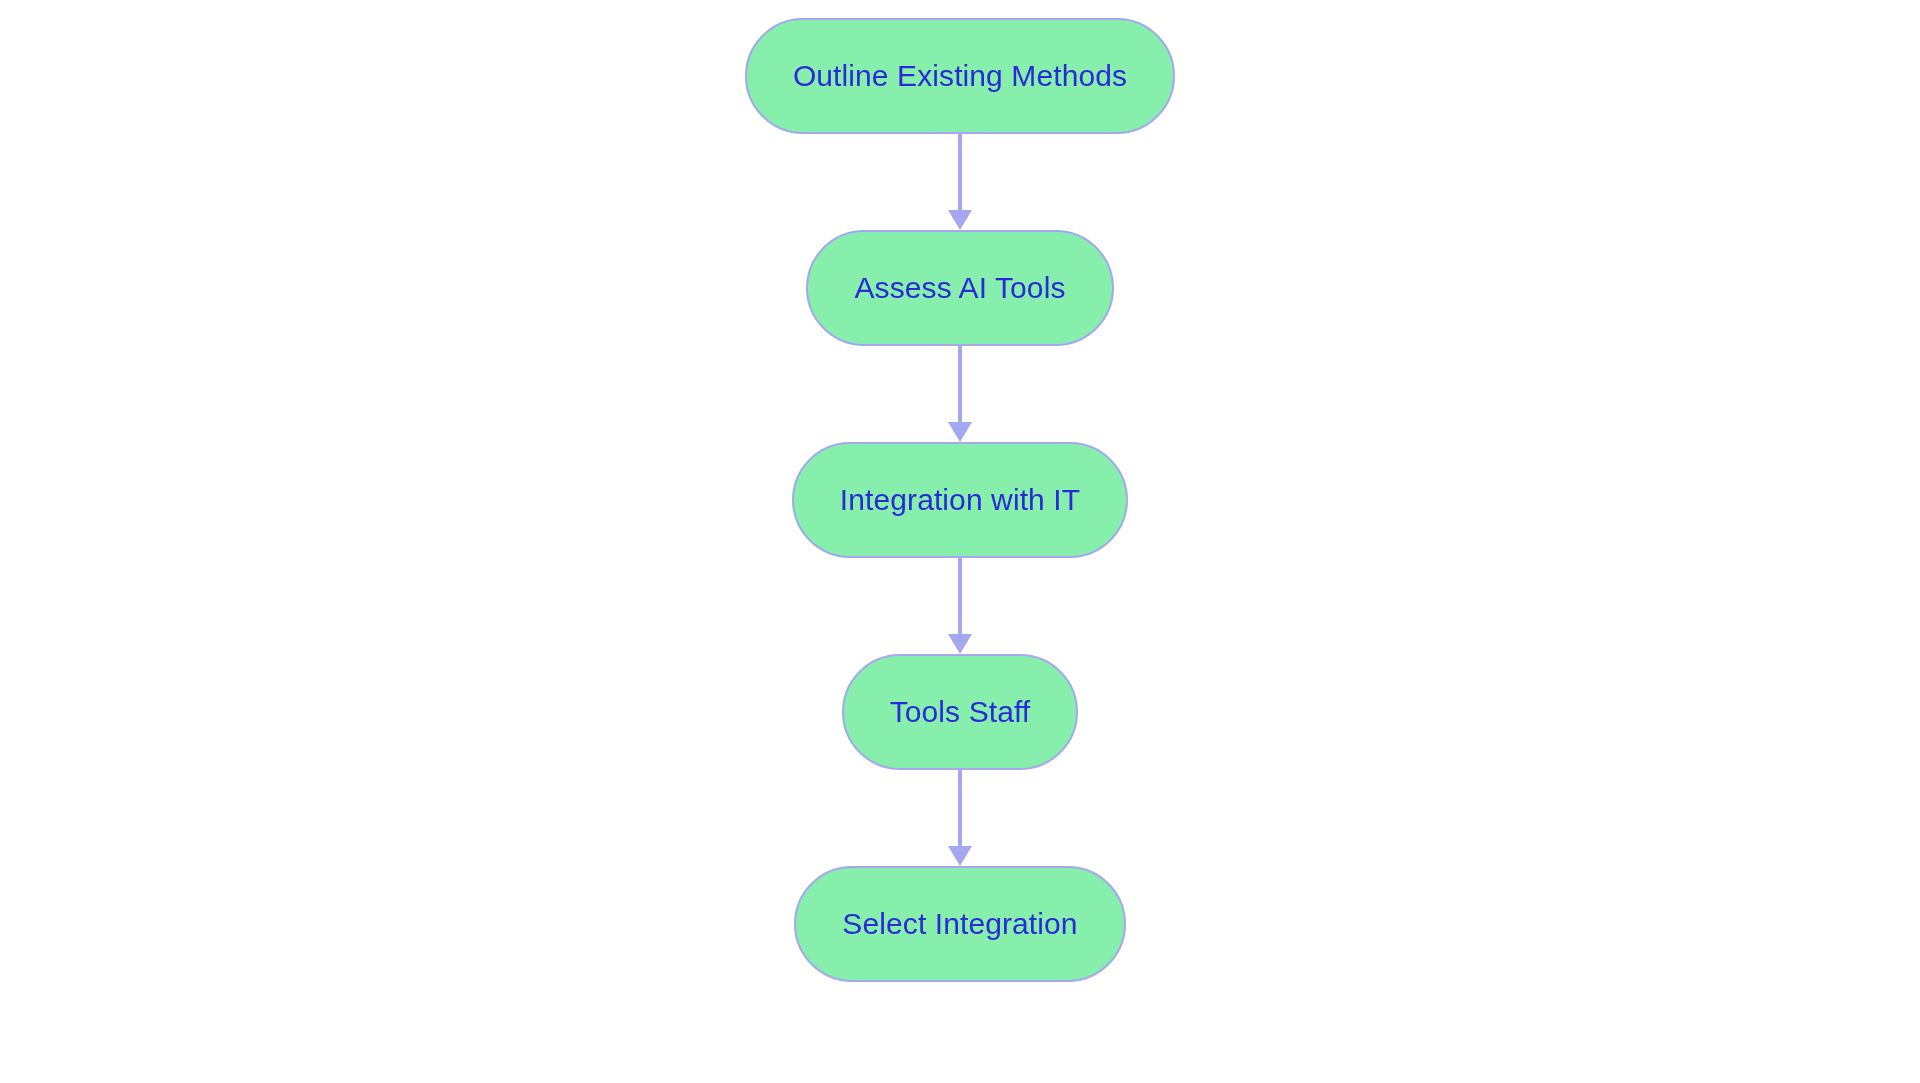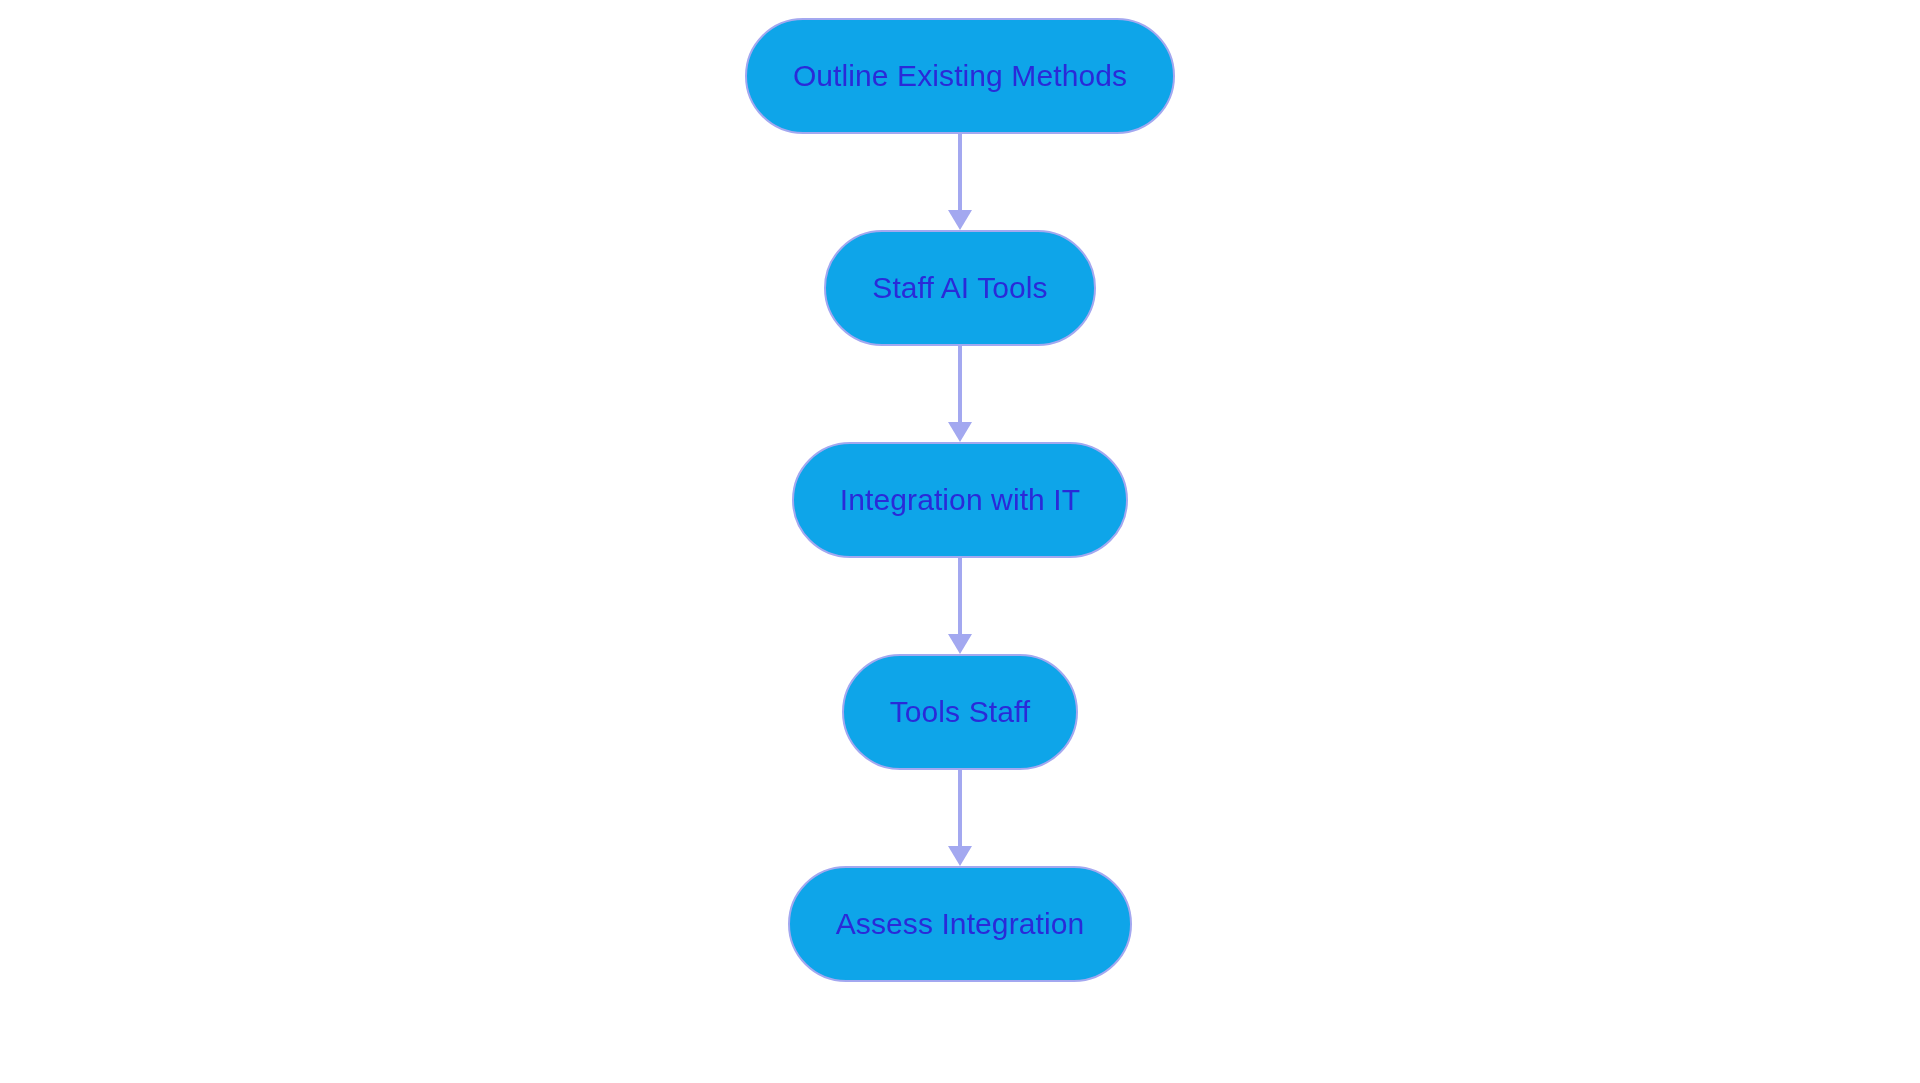--- a/index.html
+++ b/index.html
@@ -33,21 +33,21 @@
     align-items: center;
     justify-content: flex-start;
   }
 
   .node {
     box-sizing: border-box;
     height: 116px;
     display: flex;
     align-items: center;
     justify-content: center;
-    background: #0ea5e9;
+    background: #86efac;
     border: 2px solid #a3a8f0;
     border-radius: 58px;
     padding: 6px 46px;
     position: relative;
     z-index: 2;
   }
 
   .node-label {
     font-family: "Liberation Sans", sans-serif;
     font-size: 30px;
@@ -97,21 +97,21 @@
       </div>
     </div>
 
     <div class="connector">
       <div class="stem"></div>
       <div class="arrow-head"></div>
     </div>
 
     <div class="node-wrap">
       <div class="node">
-        <span class="node-label">Staff AI Tools</span>
+        <span class="node-label">Assess AI Tools</span>
       </div>
     </div>
 
     <div class="connector">
       <div class="stem"></div>
       <div class="arrow-head"></div>
     </div>
 
     <div class="node-wrap">
       <div class="node">
@@ -130,18 +130,18 @@
       </div>
     </div>
 
     <div class="connector">
       <div class="stem"></div>
       <div class="arrow-head"></div>
     </div>
 
     <div class="node-wrap">
       <div class="node">
-        <span class="node-label">Assess Integration</span>
+        <span class="node-label">Select Integration</span>
       </div>
     </div>
 
   </div>
 </div>
 
 </body></html>

